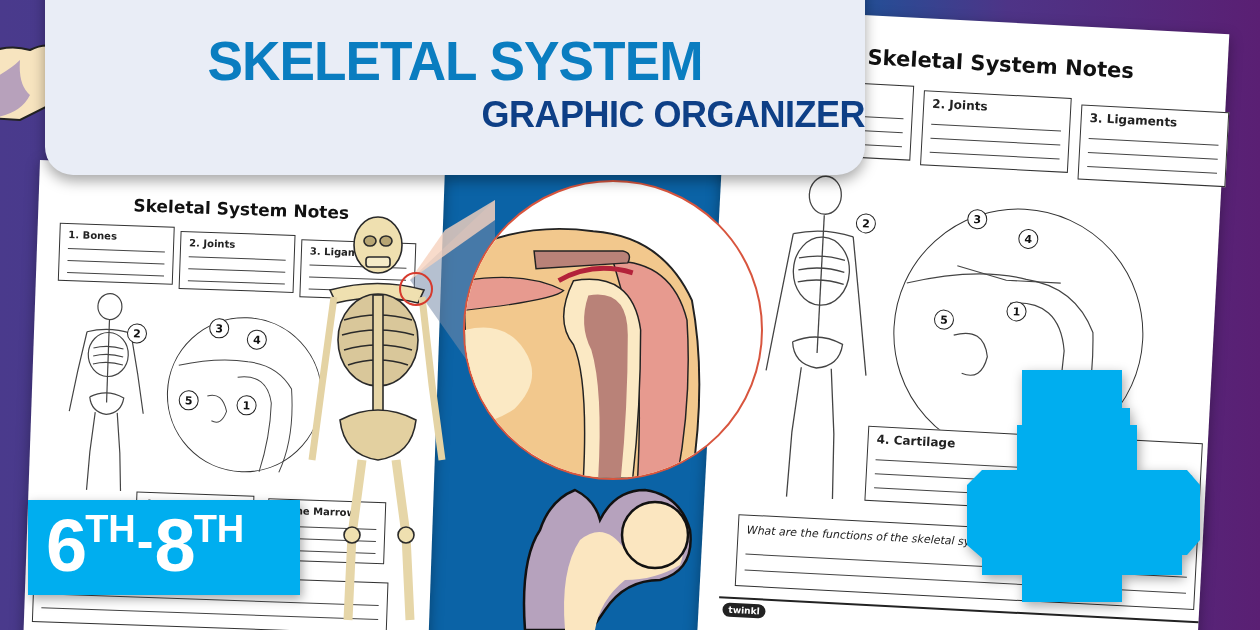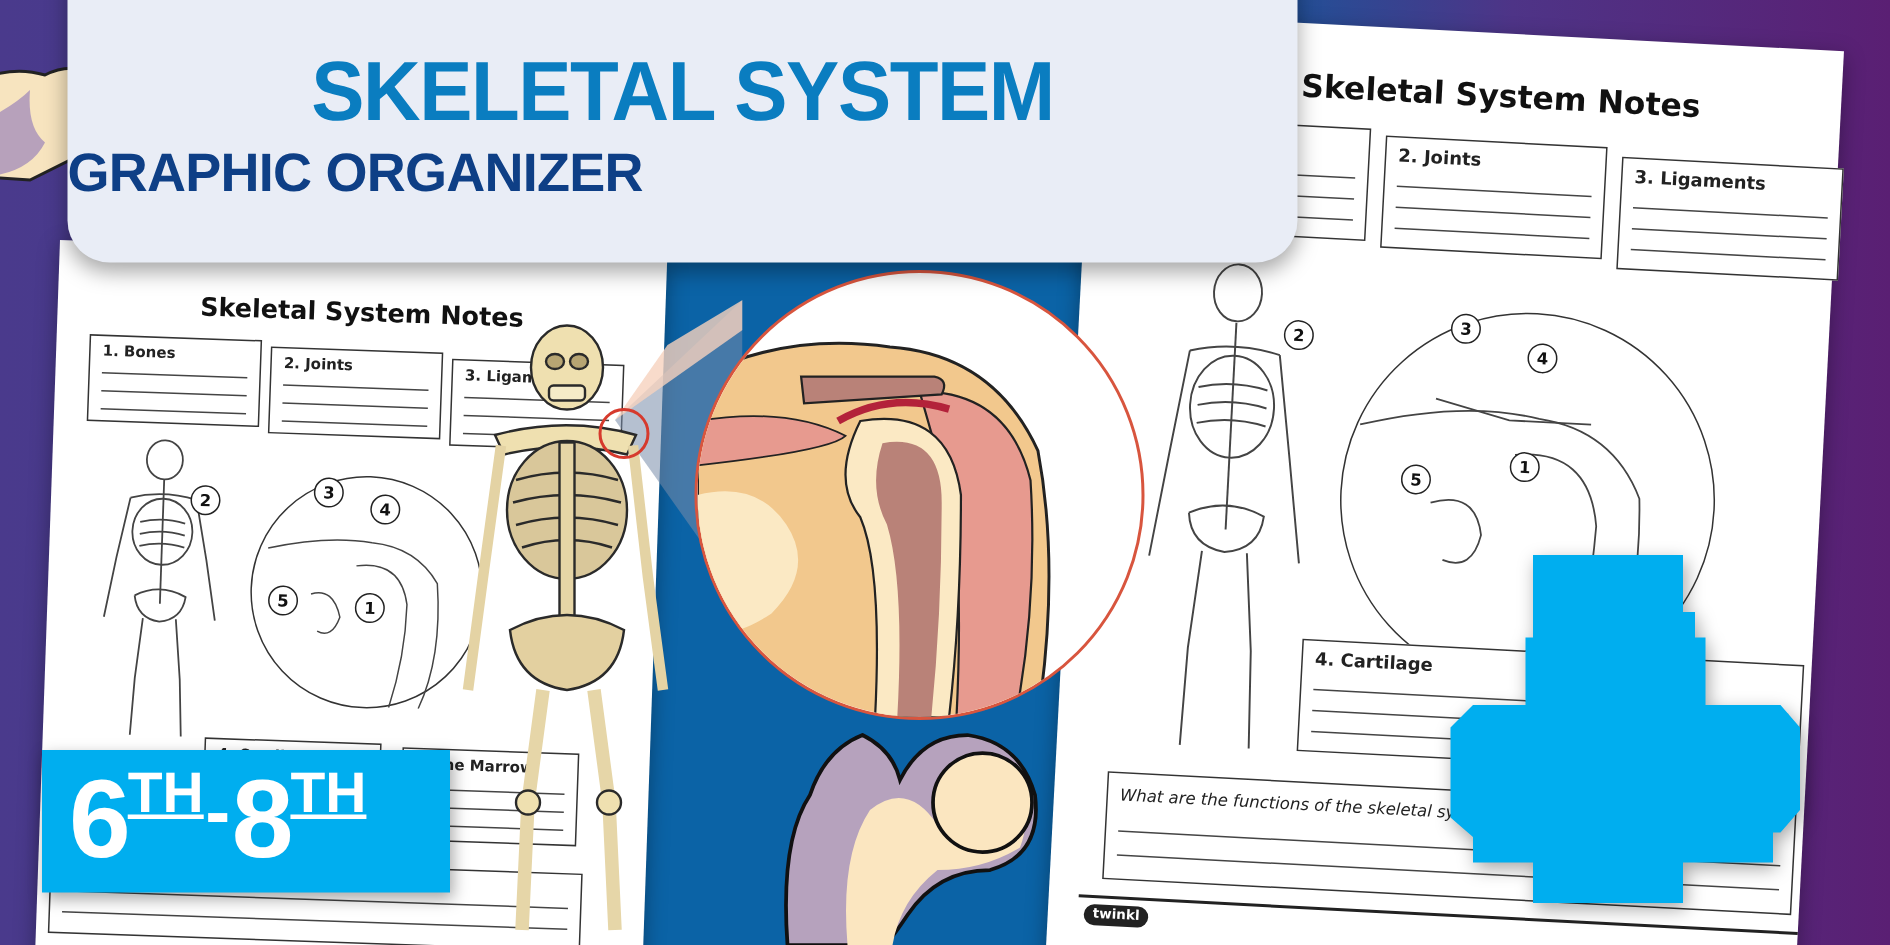--- a/index.html
+++ b/index.html
@@ -78,21 +78,21 @@
     background: #e9edf6; border-radius: 0 0 28px 28px;
     box-shadow: 0 6px 14px rgba(0,0,0,0.35);
   }
   .title-main {
     position: absolute; left: 0; right: 0; top: 48px; text-align: center;
     font-family: "Liberation Sans", sans-serif; font-weight: bold;
     font-size: 56px; color: #0a7dc0; letter-spacing: -1px;
     transform: scaleX(0.95);
   }
   .title-sub {
-    position: absolute; left: 0; right: 0; top: 114px; text-align: left;
+    position: absolute; left: 0; right: 0; top: 114px; text-align: right;
     font-family: "Liberation Sans", sans-serif; font-weight: bold;
     font-size: 36px; color: #0e3f86; letter-spacing: -0.5px;
   }
 
   
   .zoom-beam {
     position: absolute; left: 405px; top: 200px; width: 90px; height: 200px;
   }
   .zoom-circle {
     position: absolute; left: 463px; top: 180px; width: 300px; height: 300px;
@@ -107,21 +107,21 @@
   .femur { position: absolute; left: 495px; top: 460px; width: 230px; height: 170px; }
 
   
   .grade-badge {
     position: absolute; left: 28px; top: 500px; width: 272px; height: 95px;
     background: #00aeef; box-shadow: 2px 4px 10px rgba(0,0,0,0.35);
     color: #fff; font-family: "Liberation Sans", sans-serif; font-weight: bold;
     display: flex; align-items: flex-start; padding-left: 18px; padding-top: 6px;
   }
   .grade-badge .big { font-size: 74px; line-height: 80px; letter-spacing: -2px; }
-  .grade-badge .sup { font-size: 38px; line-height: 46px; vertical-align: top; text-decoration: underline; }
+  .grade-badge .sup { font-size: 38px; line-height: 46px; vertical-align: top; }
   .grade-badge .dash { font-size: 50px; line-height: 70px; margin: 0 1px; }
 
   
   .print-badge {
     position: absolute; left: 962px; top: 370px; width: 240px; height: 232px;
     filter: drop-shadow(2px 4px 6px rgba(0,0,0,0.35));
   }
   .print-text {
     position: absolute; left: 962px; top: 478px; width: 270px; text-align: center;
     color: #fff; font-family: "Liberation Sans", sans-serif; font-weight: bold;

